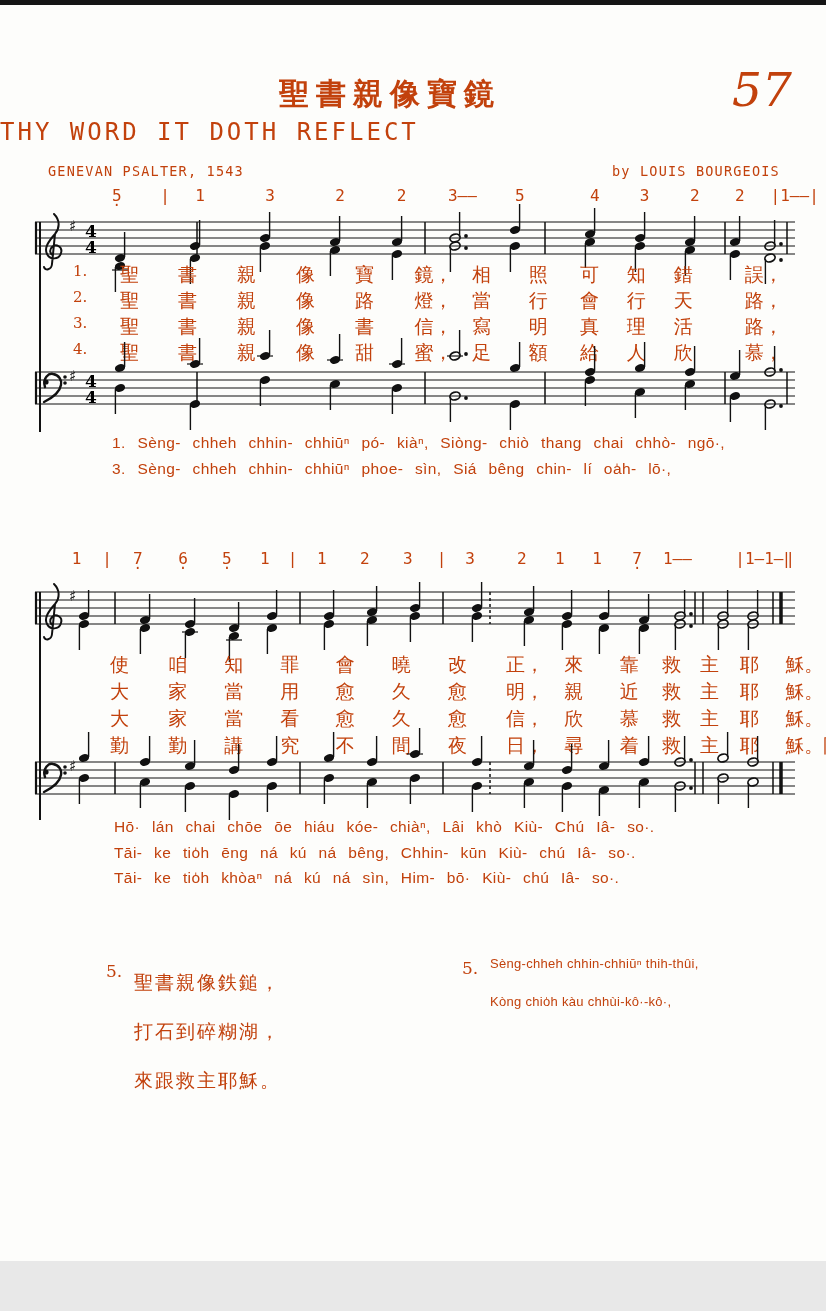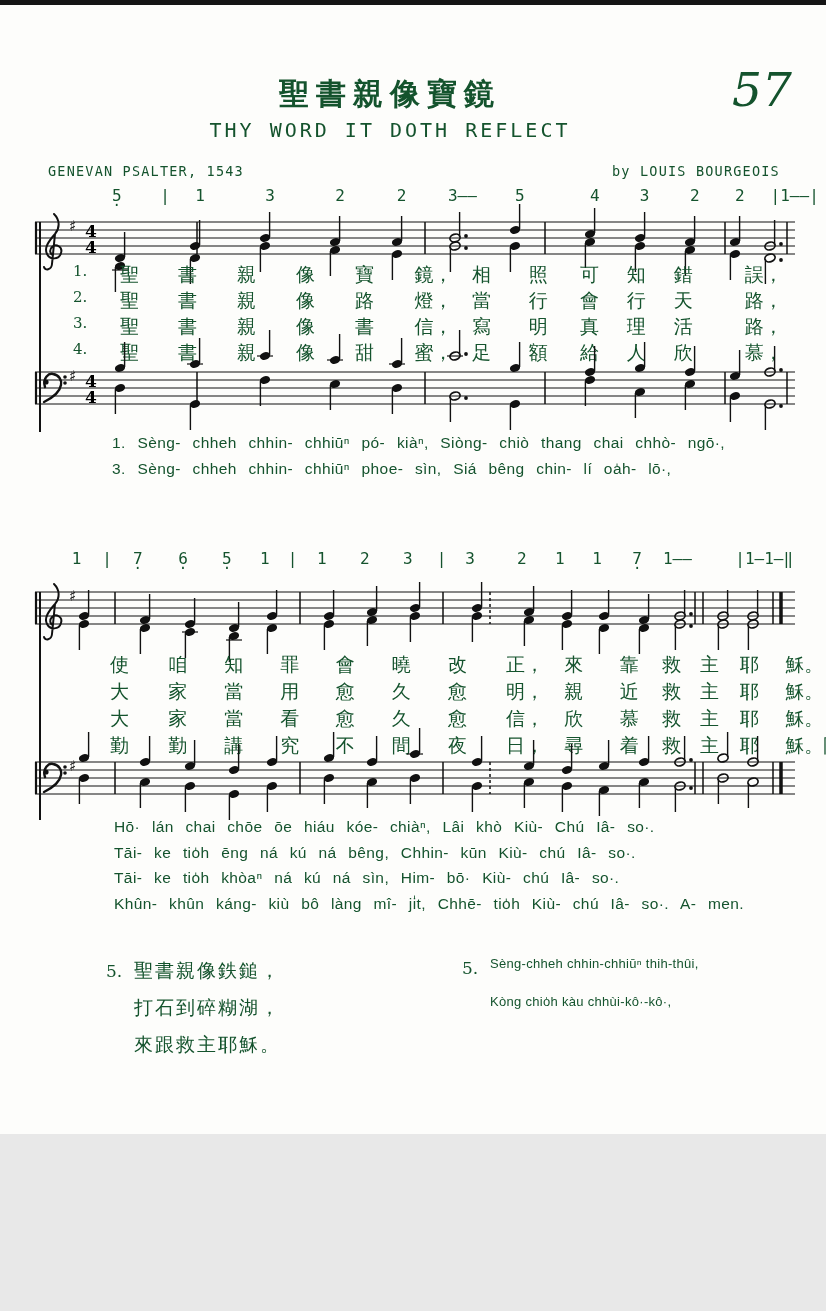--- a/index.html
+++ b/index.html
@@ -1,44 +1,44 @@
 <!DOCTYPE html>
 <html><head>
 <meta charset="utf-8">
 <style>
   html,body{margin:0;padding:0;background:#e8e8e8;}
-  .page{position:relative;width:826px;height:1134px;background:#fdfdfb;margin:0 auto;
-        font-family:"Liberation Sans",sans-serif;color:#14532d;overflow:hidden;}
+  .page{position:relative;width:826px;height:1261px;background:#fdfdfb;margin:0 auto;
+        font-family:"Liberation Sans",sans-serif;color:#c2410c;overflow:hidden;}
   .topbar{position:absolute;left:0;top:0;width:826px;height:5px;background:#151515;}
   .title-cn{position:absolute;left:0;top:74px;width:780px;text-align:center;
             font-size:30px;font-weight:bold;letter-spacing:7px;
             font-family:"DejaVu Serif","Liberation Serif",serif;}
   .page-num{position:absolute;left:712px;top:62px;width:100px;text-align:center;
             font-size:47px;font-style:italic;font-family:"DejaVu Serif",serif;}
-  .title-en{position:absolute;left:0;top:118px;width:780px;text-align:center;
-            font-size:20px;letter-spacing:3px;font-family:"DejaVu Sans Mono",monospace;}
+  .title-en{position:absolute;left:0;top:118px;width:780px;
+            font-size:24px;letter-spacing:3px;font-family:"DejaVu Sans Mono",monospace;}
   .meta{position:absolute;top:163px;font-size:13.5px;letter-spacing:1.2px;
         font-family:"DejaVu Sans Mono",monospace;}
   .meta.left{left:48px;} .meta.right{left:612px;}
   .numrow{position:absolute;height:22px;font-family:"DejaVu Sans Mono",monospace;
           font-size:16px;}
   .numrow .tok{position:absolute;top:0;white-space:pre;}
   .numrow .tok .lowdot{position:absolute;left:50%;top:14px;transform:translateX(-50%);
           font-size:14px;line-height:10px;}
   .staff{position:absolute;overflow:visible;}
   .sysline{position:absolute;width:2px;background:#111;}
   .vnums{position:absolute;font-size:15px;font-family:"DejaVu Serif",serif;}
   .vnums div{height:26px;}
   .cnrow{position:absolute;font-size:19px;height:26px;}
   .cnrow .ch{position:absolute;top:0;white-space:pre;}
   .romblock{position:absolute;font-size:15.5px;letter-spacing:0.4px;word-spacing:7px;margin-left:36px;}
   .romblock div{height:25.5px;white-space:pre;}
   .v5num{position:absolute;font-size:17px;font-family:"DejaVu Serif",serif;}
   .v5cn{position:absolute;font-size:19px;letter-spacing:2px;}
-  .v5cn div{height:37px;}
+  .v5cn div{height:37px;margin-top:12px;}
   .v5rom{position:absolute;font-size:13px;letter-spacing:0.3px;}
   .v5rom div{height:38px;}
 </style>
 </head>
 <body>
 
 <div class="page">
   <div class="topbar"></div>
 
   <div class="title-cn">聖書親像寶鏡</div>
@@ -537,21 +537,20 @@
       <line x1="683.4" y1="35" x2="683.4" y2="60" stroke="#111" stroke-width="1.4"></line>
       <ellipse cx="718" cy="18" rx="5.2" ry="3.8" transform="rotate(-18 718 18)" fill="none" stroke="#111" stroke-width="1.7"></ellipse>
       <ellipse cx="718" cy="38" rx="5.2" ry="3.8" transform="rotate(-18 718 38)" fill="none" stroke="#111" stroke-width="1.7"></ellipse>
       <line x1="722.6" y1="17" x2="722.6" y2="-8" stroke="#111" stroke-width="1.4"></line>
       <line x1="713.4" y1="39" x2="713.4" y2="64" stroke="#111" stroke-width="1.4"></line>
     </svg>
   <div class="romblock" id="rom1" style="left:78px;top:818px;">
       <div>Hō· lán chai chōe ōe hiáu kóe- chiàⁿ, Lâi khò Kiù- Chú Iâ- so·.</div>
       <div>Tāi- ke tio̍h ēng ná kú ná bêng, Chhin- kūn Kiù- chú Iâ- so·.</div>
       <div>Tāi- ke tio̍h khòaⁿ ná kú ná sìn, Him- bō· Kiù- chú Iâ- so·.</div>
-      <div>Khûn- khûn káng- kiù bô làng mî- ji̍t, Chhē- tio̍h Kiù- chú Iâ- so·. A- men.</div>
     </div>
 
   <div class="v5num" style="left:106px;top:961px;">5.</div>
   <div class="v5cn" id="v5cn" style="left:134px;top:958px;">
       <div>聖書親像鉄鎚，</div>
       <div>打石到碎糊湖，</div>
       <div>來跟救主耶穌。</div>
     </div>
   <div class="v5num" style="left:462px;top:958px;">5.</div>
   <div class="v5rom" id="v5rom" style="left:490px;top:956px;">

